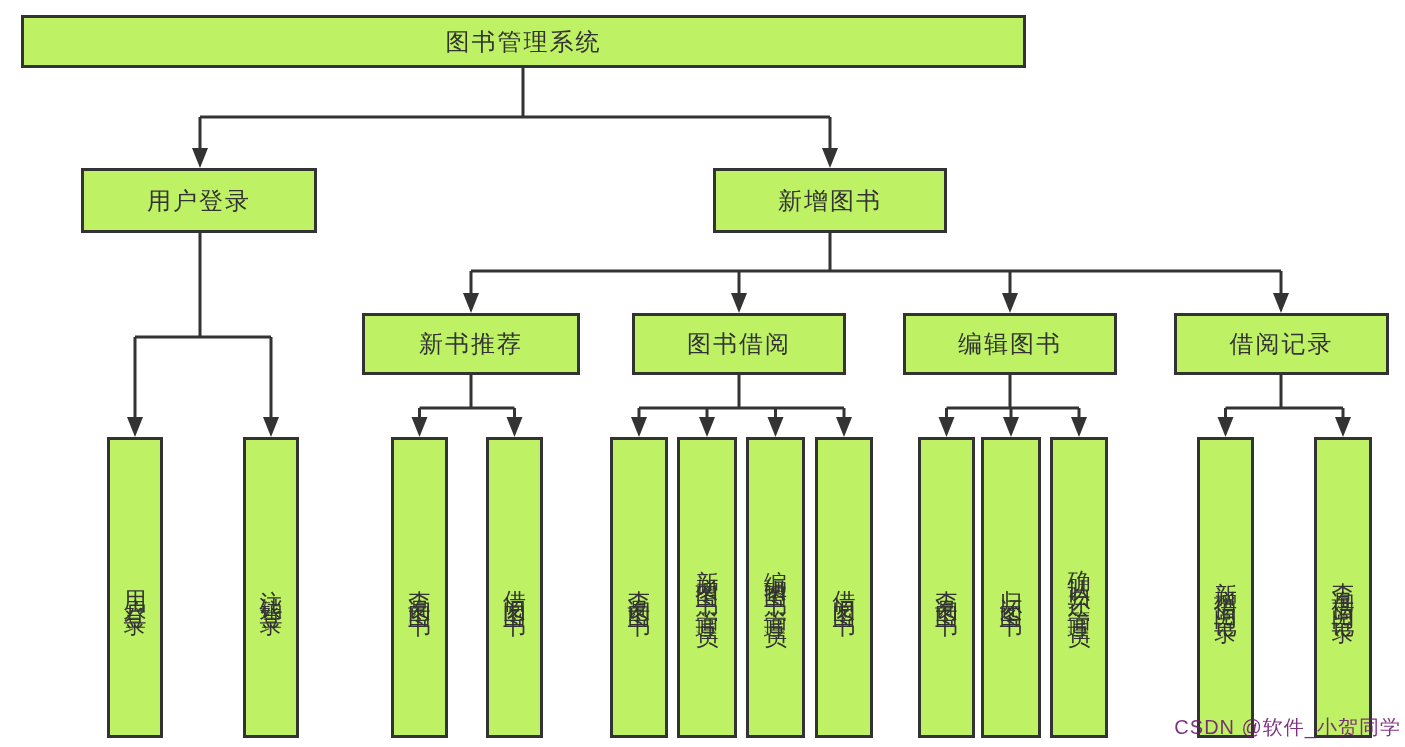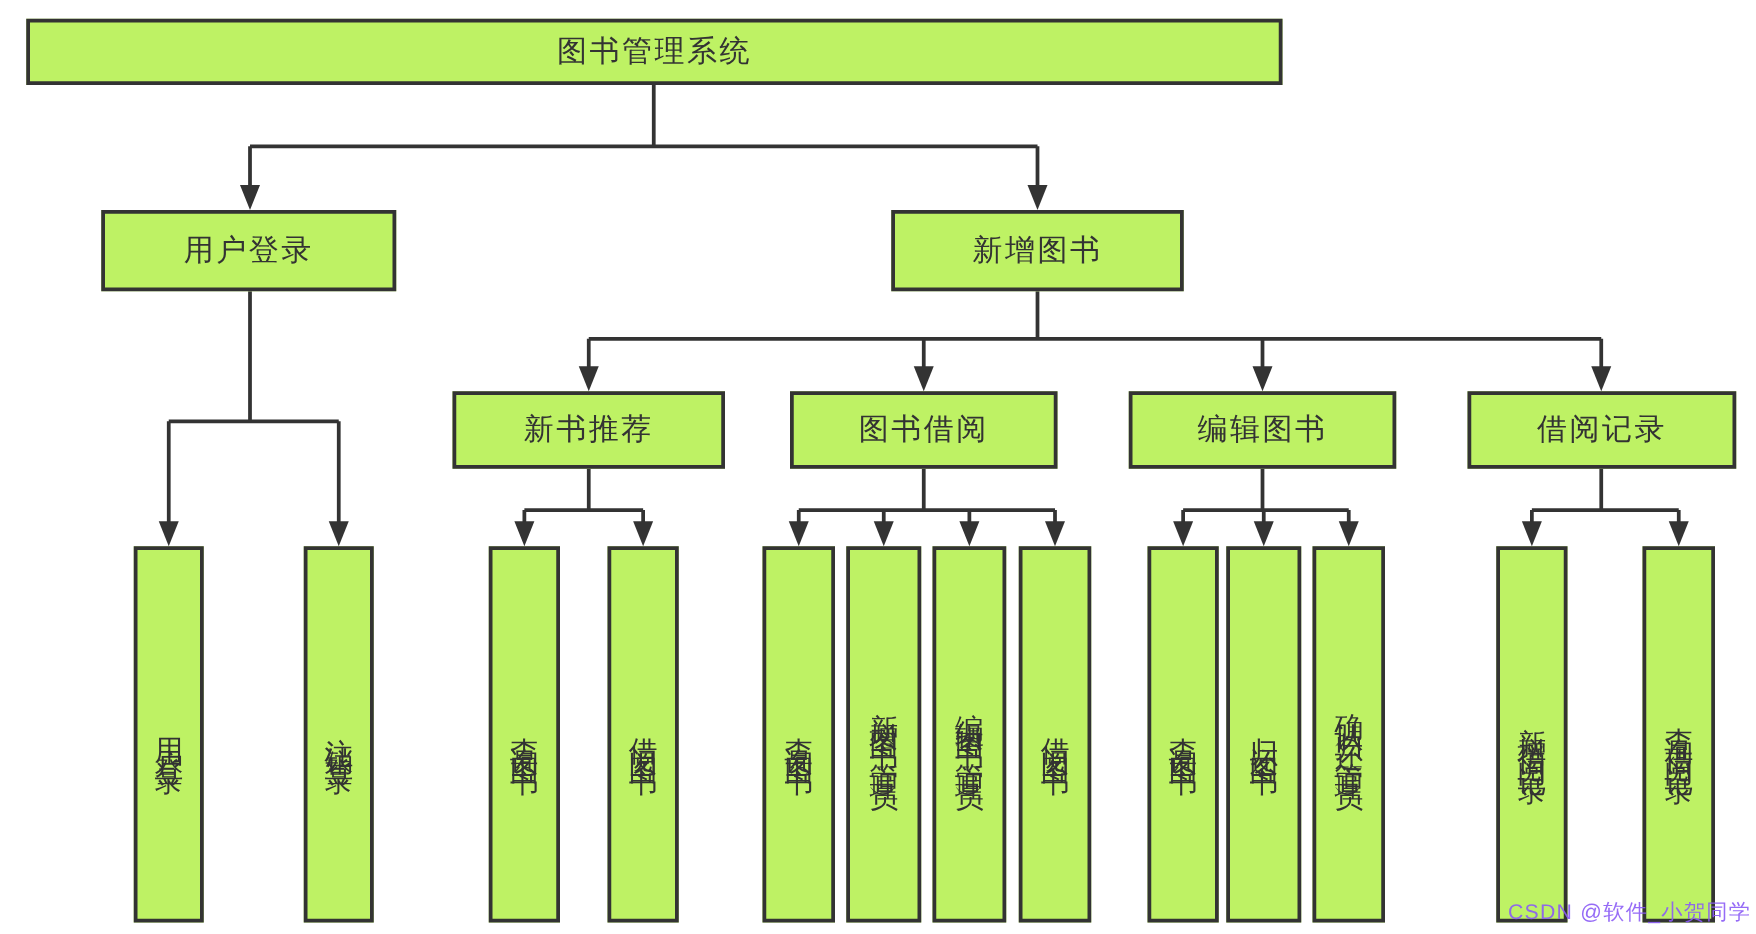--- a/index.html
+++ b/index.html
@@ -52,22 +52,22 @@
     text-orientation: mixed;
     font-size: 23px;
     letter-spacing: 8px;
     line-height: 1;
     white-space: nowrap;
   }
   .watermark {
     position: absolute;
     right: 4px;
     bottom: 6px;
-    font-size: 17px;
-    color: #8b5cf6;
+    font-size: 20px;
+    color: #701a75;
     opacity: 0.9;
     letter-spacing: 1px;
     white-space: nowrap;
     pointer-events: none;
   }
 </style>
 </head>
 <body>
 
 <div id="stage">

